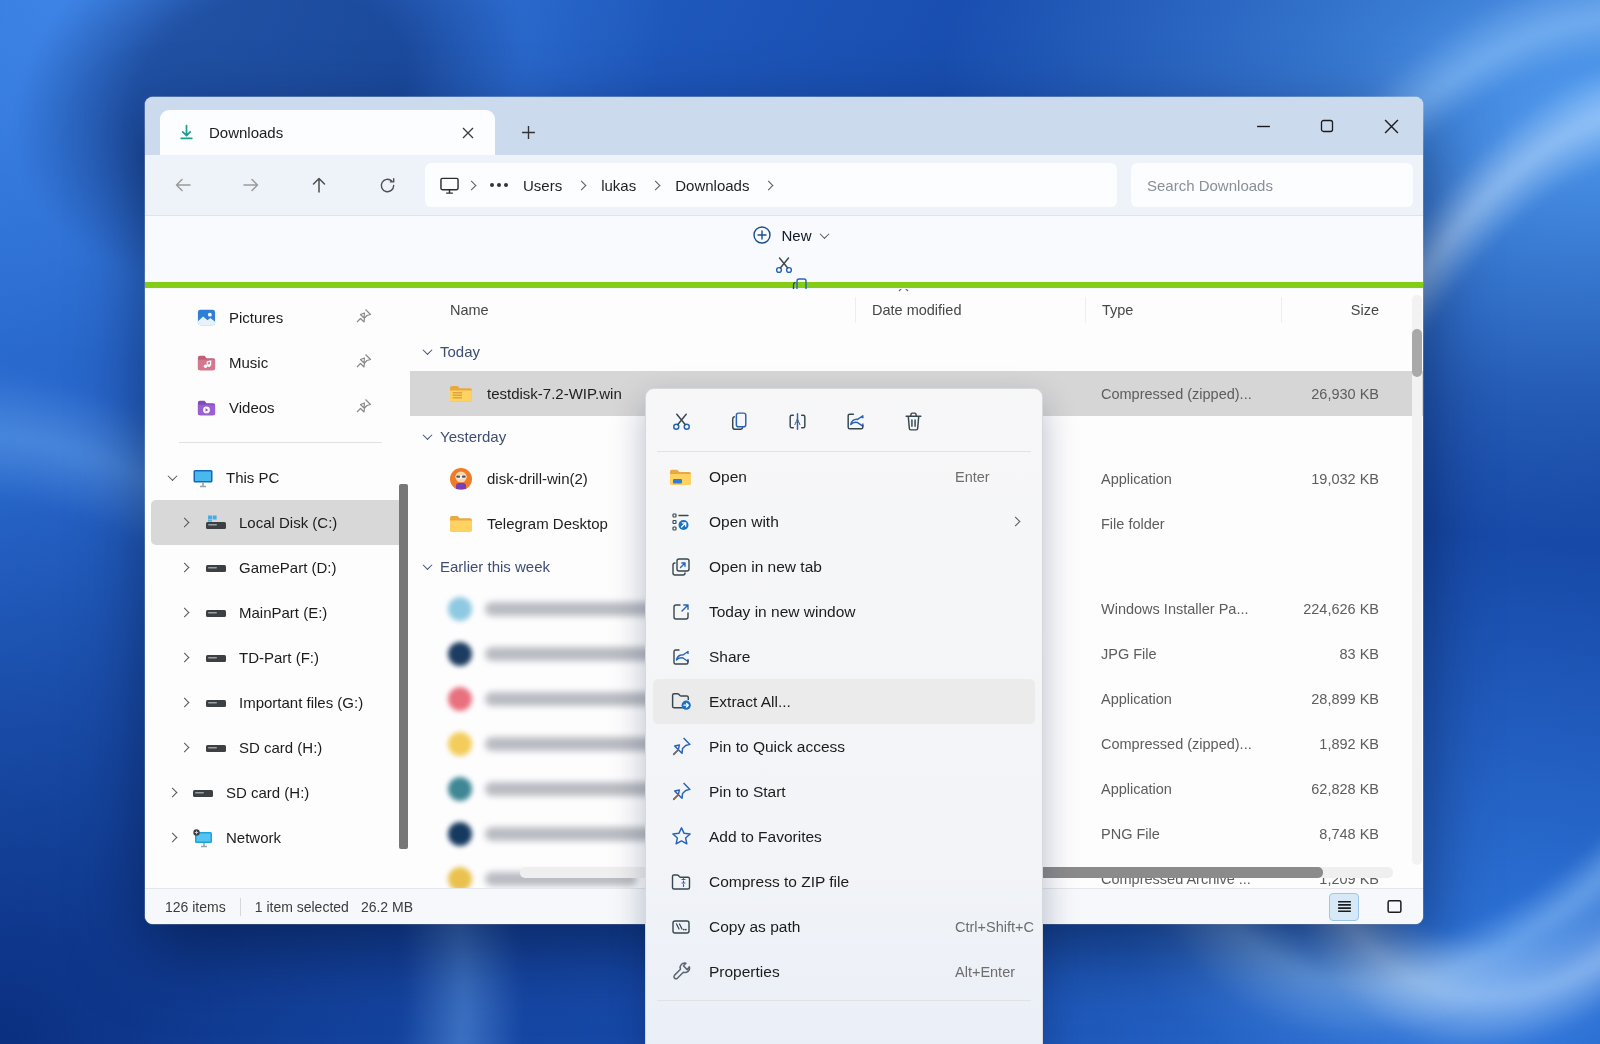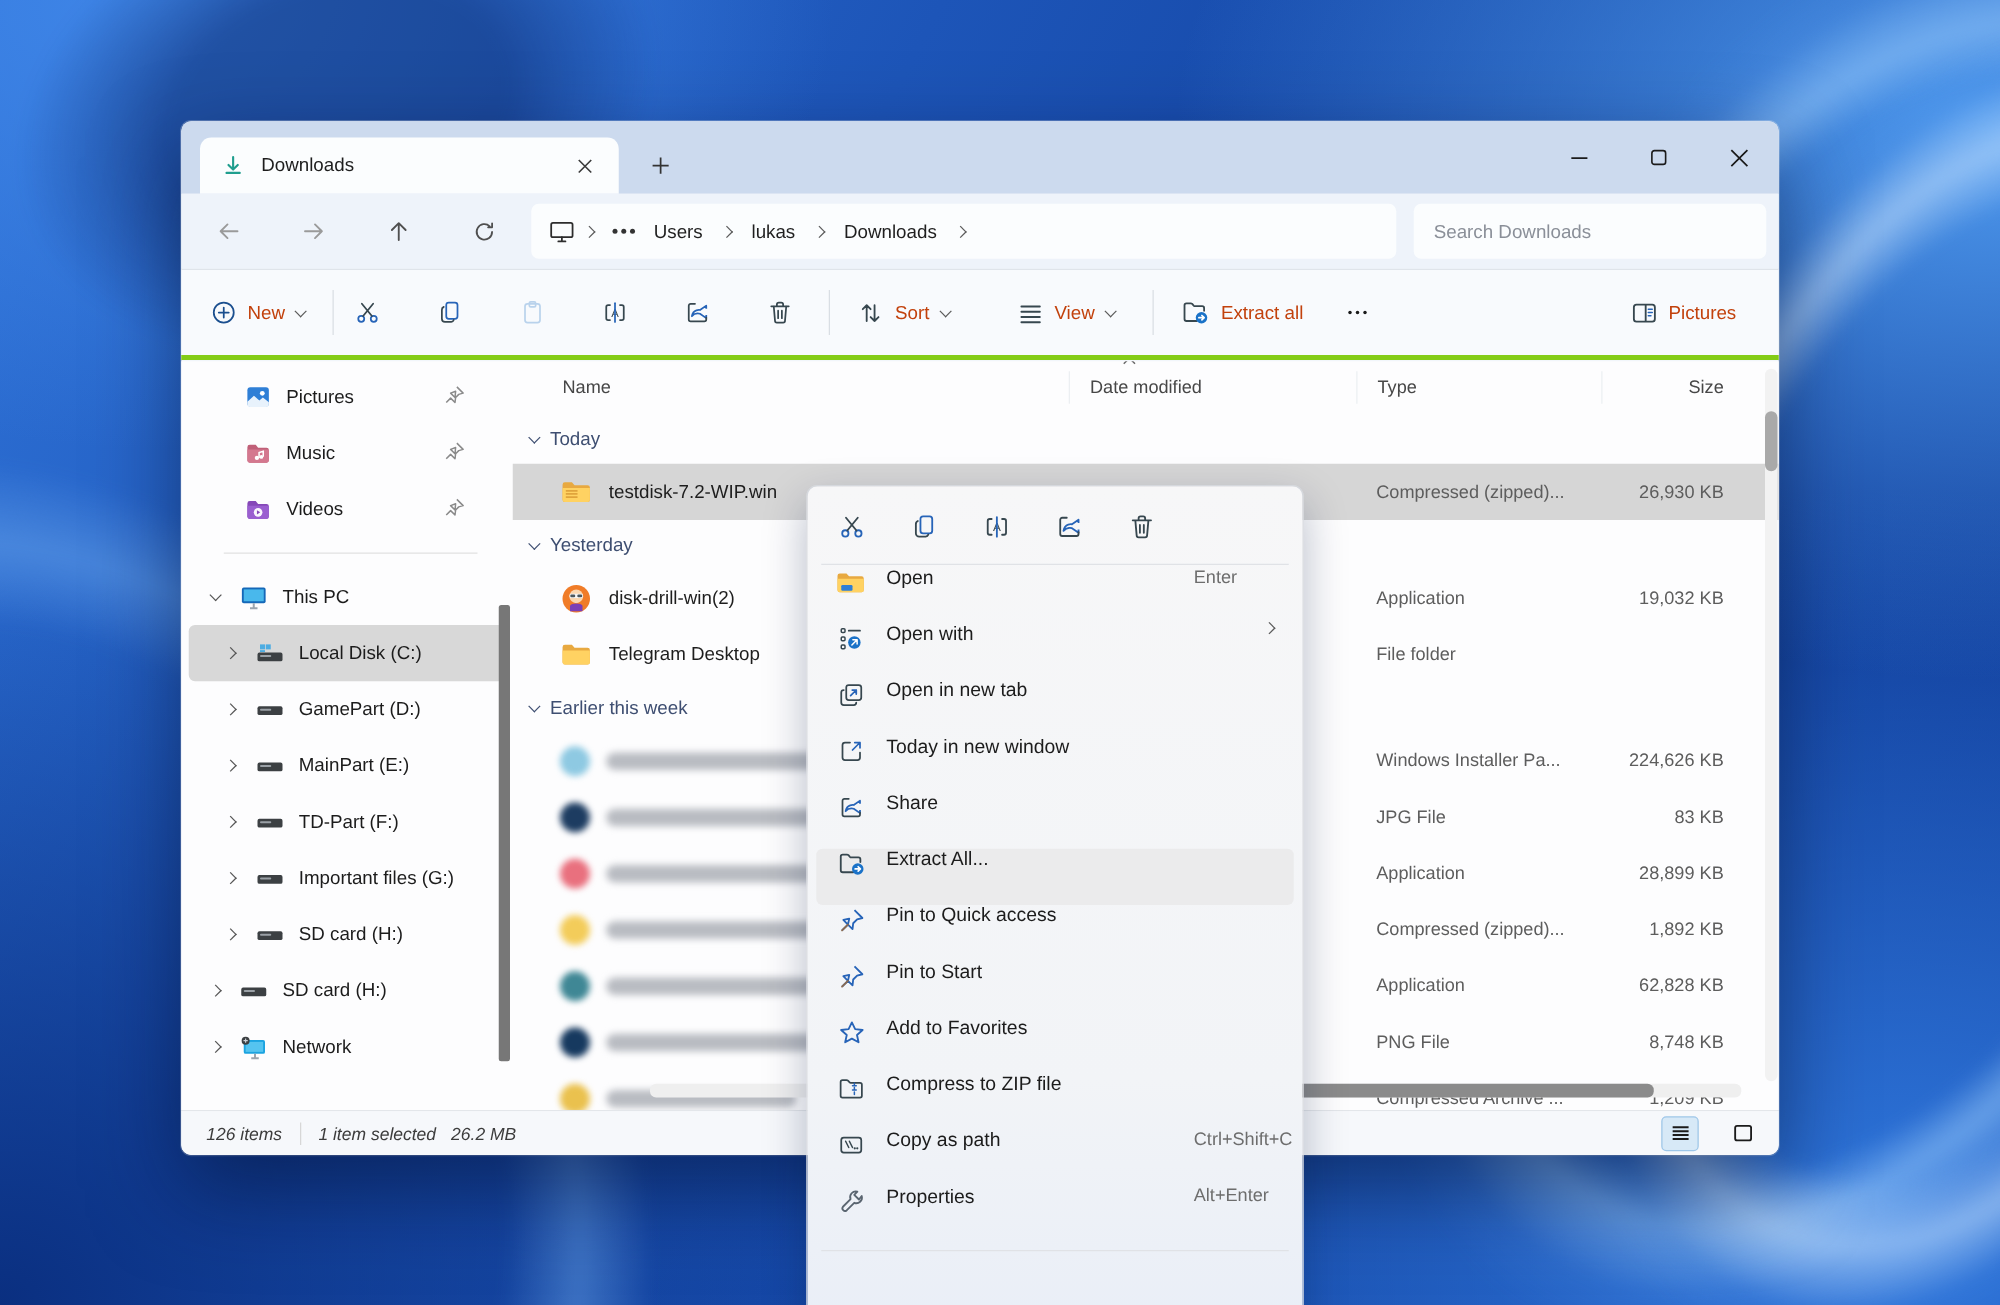--- a/index.html
+++ b/index.html
@@ -52,22 +52,22 @@
   .crumbbar .chev-r { margin:0 8px; }
   .dots3 { width:4px; height:4px; border-radius:50%; background:#333; margin:0 14px;
     box-shadow:7px 0 0 #333, -7px 0 0 #333; }
   .searchbar { margin-left:14px; width:282px; height:44px; background:#fbfdfe; border-radius:6px;
     display:flex; align-items:center; padding:0 16px; }
   .searchbar input { border:none; outline:none; background:transparent; font-size:15px;
     color:#1f1f1f; width:100%; font-family:"Liberation Sans",sans-serif; }
   .searchbar input::placeholder { color:#8a8f98; }
 
   .toolbar { position:absolute; left:0; top:118px; width:100%; height:73px; background:#f8fafd;
-    border-top:1px solid #dfe4ea; border-bottom:4px solid #84cc16; display:flex; align-items:center;
-    font-size:15px; color:#c2410c; }
+    border-top:1px solid #dfe4ea; border-bottom:6px solid #84cc16; display:flex; align-items:center;
+    font-size:15px; color:#0f172a;flex-direction:column; }
   .tbtn { display:flex; align-items:center; gap:9px; padding:9px 12px; border-radius:5px; }
   .tico { width:34px; height:34px; display:flex; align-items:center; justify-content:center; border-radius:5px; }
   .tsep { width:1px; height:36px; background:#d9dee4; margin:0 10px; }
   .spacer { flex:1; }
 
   .body-wrap { position:absolute; left:0; top:192px; width:100%; height:599px; background:#fdfdfe; display:flex; }
 
   
   .sidebar { position:relative; width:265px; height:100%; font-size:15px; color:#1c1c1c; flex:none; }
   .srow { position:relative; height:45px; display:flex; align-items:center; border-radius:5px;
@@ -101,34 +101,34 @@
   .f-ico { width:26px; height:24px; flex:none; display:flex; align-items:center; justify-content:center; }
   .blurbar { height:14px; border-radius:7px; background:#b9bcc2; filter:blur(3px); }
   .blurcirc { width:24px; height:24px; border-radius:50%; filter:blur(2.5px); }
   .vscroll { position:absolute; right:1px; top:6px; width:10px; height:570px; background:#f2f2f2; border-radius:5px; }
   .vthumb { position:absolute; right:0; top:34px; width:10px; height:48px; background:#a9a9a9; border-radius:5px; }
   .hscroll { position:absolute; left:110px; right:30px; bottom:10px; height:11px; background:#efefef; border-radius:5px; }
   .hthumb { position:absolute; left:30%; width:62%; height:11px; background:#8b8b8b; border-radius:5px; }
 
   .statusbar { position:absolute; left:0; bottom:0; width:100%; height:36px; background:#f6f8fb;
     border-top:1px solid #e3e6ea; border-radius:0 0 8px 8px; display:flex; align-items:center;
-    font-size:14px; color:#3c3c3c; padding:0 14px 0 20px; gap:14px;font-style:italic; }
+    font-size:14px; color:#3c3c3c; padding:0 14px 0 20px; gap:14px; }
   .ssep { width:1px; height:18px; background:#d7d7d7; }
   .viewtoggle { width:30px; height:28px; display:flex; align-items:center; justify-content:center; border-radius:4px; }
   .viewtoggle.active { background:#d7e9f7; border:1px solid #9dc6e8; }
 
   
   .cmenu { position:absolute; left:645px; top:388px; width:398px; height:680px;
     background:linear-gradient(180deg,#f7f7f8 0%, #f2f4f7 70%, #e9eef7 100%);
     border:1px solid #d5d8dd; border-radius:9px; box-shadow:0 14px 34px rgba(0,20,60,.28);
     padding:6px 5px; }
   .cm-icons { display:flex; align-items:center; gap:22px; padding:8px 4px 10px 12px; }
   .cm-icons .tico { width:36px; height:36px; }
   .cm-div { height:1px; background:#e0e2e6; margin:2px 6px; }
-  .mi { position:relative; height:45px; display:flex; align-items:flex-start; border-radius:5px;
+  .mi { position:relative; height:45px; display:flex; align-items:center; border-radius:5px;
     padding-left:16px; font-size:15.5px; color:#1c1c1c; margin:0 2px; }
   .mi.hover { background:#ebebec; }
   .mi .mi-ico { width:24px; height:24px; margin-right:16px; display:flex; align-items:center; justify-content:center; flex:none; }
   .mi .mi-sc { position:absolute; left:302px; font-size:14.5px; color:#6d6d6d; }
   .mi .mi-sub { position:absolute; right:16px; }
   svg { display:block; }
 </style>
 </head>
 <body>
 

